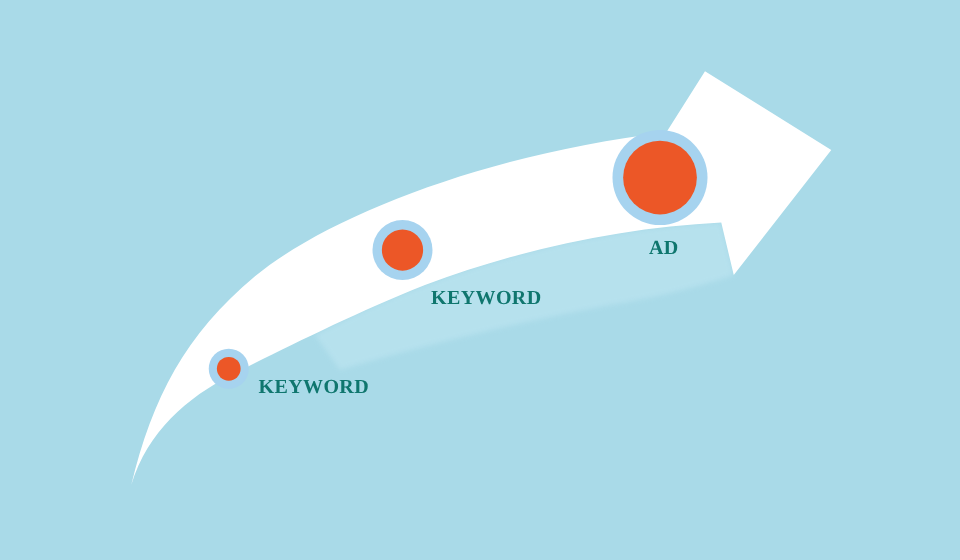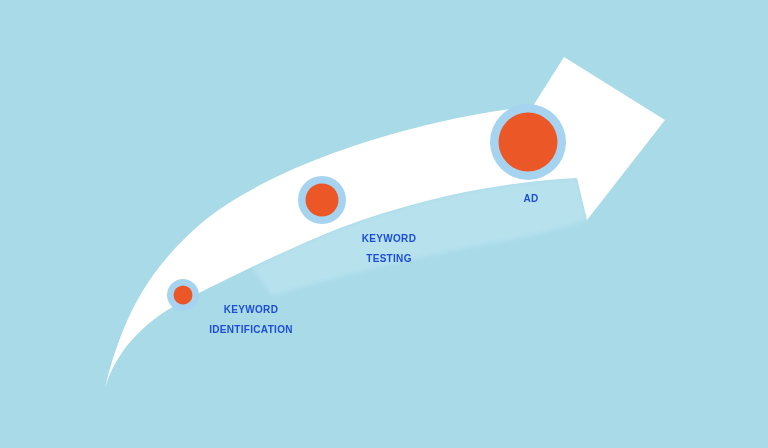--- a/index.html
+++ b/index.html
@@ -18,27 +18,28 @@
   .stage svg {
     position: absolute;
     left: 0;
     top: 0;
     display: block;
   }
   .step-label {
     position: absolute;
     transform: translateX(-50%);
     text-align: center;
-    color: #1d4ed8;
+    color: #0f766e;
     font-weight: 700;
-    font-size: 10px;
+    font-size: 16px;
     line-height: 20px;
     letter-spacing: 0.3px;
     white-space: nowrap;
     user-select: none;
+    font-family: Liberation Serif, serif;
   }
   .step-label div { display: block; }
 </style>
 </head>
 <body>
 
 <div class="stage">
 
   <svg width="768" height="448" viewBox="0 0 768 448">
 
@@ -80,25 +81,23 @@
     </g>
 
     <g>
       <circle cx="528" cy="142" r="38" fill="#a6d3ef"></circle>
       <circle cx="528" cy="142" r="29.5" fill="#ec5727"></circle>
     </g>
   </svg>
 
   <div class="step-label" style="left:251px; top:300px;">
     <div>KEYWORD</div>
-    <div>IDENTIFICATION</div>
   </div>
 
   <div class="step-label" style="left:389px; top:229px;">
     <div>KEYWORD</div>
-    <div>TESTING</div>
   </div>
 
   <div class="step-label" style="left:531px; top:189px;">
     <div>AD</div>
   </div>
 
 </div>
 
 </body></html>

